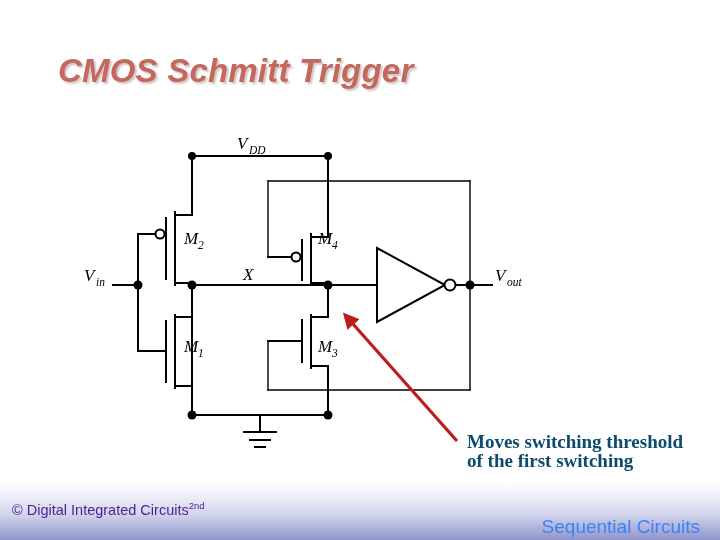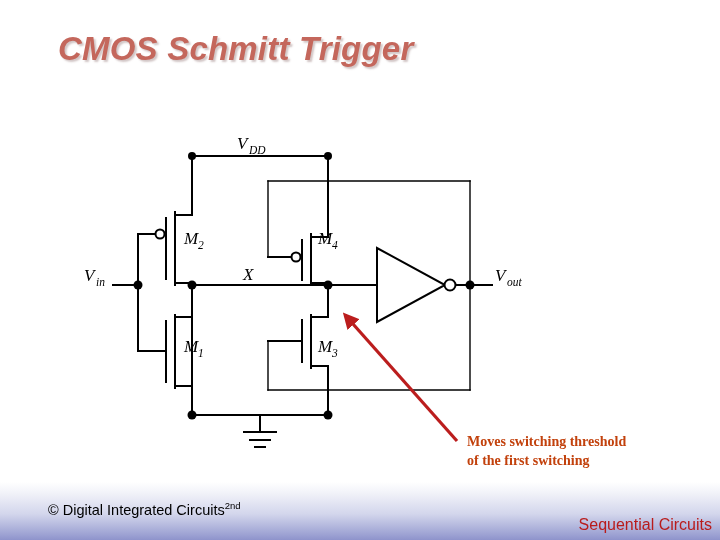--- a/index.html
+++ b/index.html
@@ -12,21 +12,21 @@
     width: 720px;
     height: 540px;
     background: #ffffff;
     overflow: hidden;
     font-family: "Liberation Sans", sans-serif;
   }
   
   #title {
     position: absolute;
     left: 58px;
-    top: 30px;
+    top: 52px;
     font-family: "Liberation Sans", sans-serif;
     font-style: italic;
     font-weight: bold;
     font-size: 33px;
     letter-spacing: 0.2px;
     color: #c4675c;
     text-shadow: 2px 2px 2px rgba(140,110,110,0.40);
     white-space: nowrap;
   }
   
@@ -38,54 +38,53 @@
     height: 540px;
   }
   
   #annotation {
     position: absolute;
     left: 467px;
     top: 432px;
     width: 240px;
     font-family: "Liberation Serif", serif;
     font-weight: bold;
-    font-size: 14px;
+    font-size: 19px;
     line-height: 19px;
-    color: #c2410c;
+    color: #0c4a6e;
   }
   
   #footer-band {
     position: absolute;
     left: 0;
     top: 482px;
     width: 720px;
     height: 58px;
     background: linear-gradient(to bottom, #ffffff 0%, #f2f3f9 18%, #d3d6ec 55%, #9ba0d2 92%, #8e93cb 100%);
   }
   #footer-left {
     position: absolute;
     left: 12px;
     top: 500px;
     font-family: "Liberation Sans", sans-serif;
     font-size: 14.5px;
-    color: #000000;
+    color: #4c1d95;
     white-space: nowrap;
-    margin-left: 36px;
   }
   #footer-left sup {
     font-size: 9.5px;
     vertical-align: super;
   }
   #footer-right {
     position: absolute;
-    right: 8px;
+    right: 20px;
     top: 516px;
     font-family: "Liberation Sans", sans-serif;
-    font-size: 16px;
-    color: #b91c1c;
+    font-size: 19px;
+    color: #3b82f6;
     white-space: nowrap;
   }
   .lbl {
     font-family: "Liberation Serif", serif;
     font-style: italic;
     font-size: 17px;
     fill: #000000;
   }
   .lbl-sub {
     font-family: "Liberation Serif", serif;

